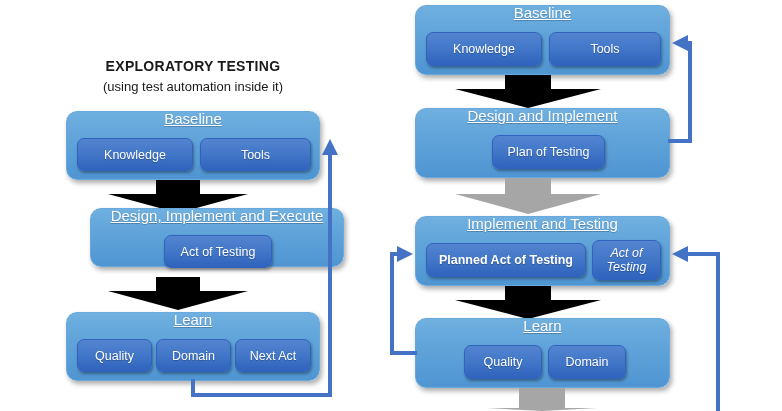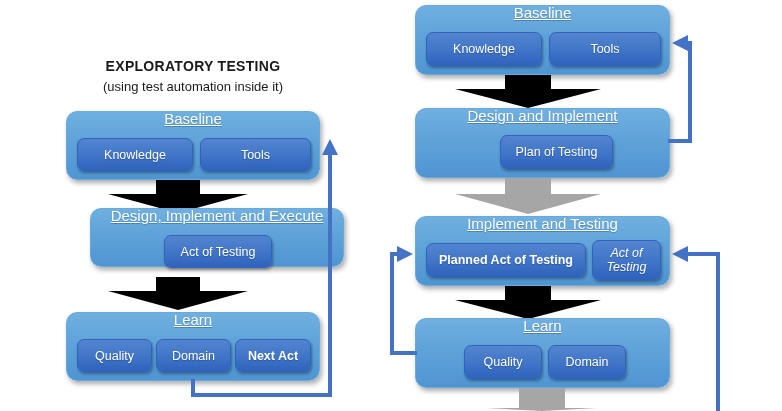--- a/index.html
+++ b/index.html
@@ -127,21 +127,21 @@
     <div class="blockarrow" style="left:108px; top:277px;">
       <svg width="140" height="33" viewBox="0 0 140 33">
         <polygon points="48,0 92,0 92,14 140,14 70,33 0,14 48,14" fill="#000000"></polygon>
       </svg>
     </div>
 
     <div class="stage" style="left:66px; top:312px; width:254px; height:69px;">
       <div class="stage-label">Learn</div>
       <div class="item" style="left:10px; top:26px; width:75px; height:33px;">Quality</div>
       <div class="item" style="left:89px; top:26px; width:75px; height:33px;">Domain</div>
-      <div class="item" style="left:168px; top:26px; width:76px; height:33px;font-weight:bold;">Next Act</div>
+      <div class="item" style="left:168px; top:26px; width:76px; height:33px;">Next Act</div>
     </div>
 
     <div class="connector" style="left:0px; top:0px;">
       <svg width="782" height="411" viewBox="0 0 782 411">
         <path d="M 193 381 L 193 395 L 330 395 L 330 150" fill="none" stroke="#4472C4" stroke-width="4" stroke-linecap="square"></path>
         <polygon points="330,139 322,155 338,155" fill="#4472C4"></polygon>
       </svg>
     </div>
 
   </div>
@@ -155,21 +155,21 @@
     </div>
 
     <div class="blockarrow" style="left:455px; top:75px;">
       <svg width="146" height="33" viewBox="0 0 146 33">
         <polygon points="50,0 96,0 96,14 146,14 73,33 0,14 50,14" fill="#000000"></polygon>
       </svg>
     </div>
 
     <div class="stage" style="left:415px; top:108px; width:255px; height:70px;">
       <div class="stage-label">Design and Implement</div>
-      <div class="item" style="left:84px; top:26px; width:113px; height:34px;">Plan of Testing</div>
+      <div class="item" style="left:76px; top:26px; width:113px; height:34px;">Plan of Testing</div>
     </div>
 
     <div class="blockarrow" style="left:455px; top:178px;">
       <svg width="146" height="36" viewBox="0 0 146 36">
         <polygon points="50,0 96,0 96,16 146,16 73,36 0,16 50,16" fill="#a6a6a6"></polygon>
       </svg>
     </div>
 
     <div class="stage" style="left:415px; top:216px; width:255px; height:70px;">
       <div class="stage-label">Implement and Testing</div>

